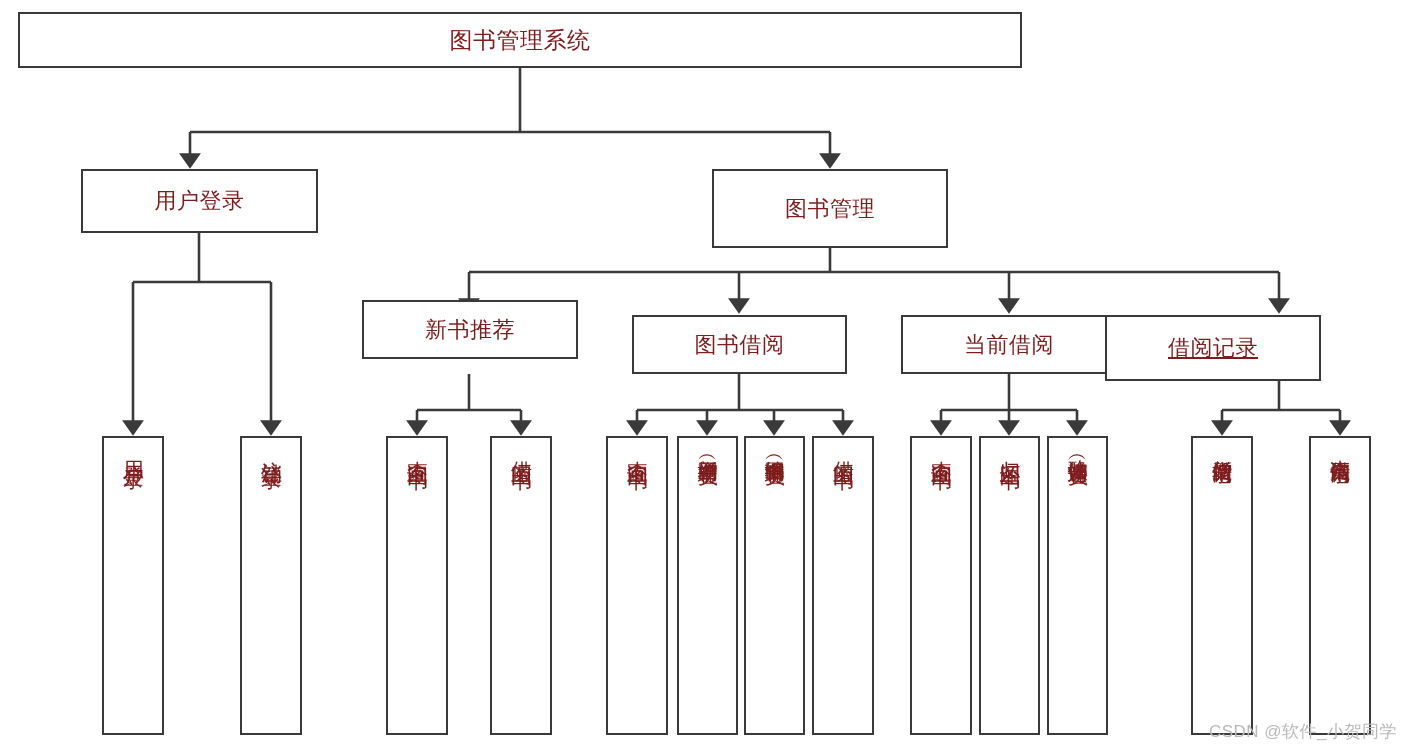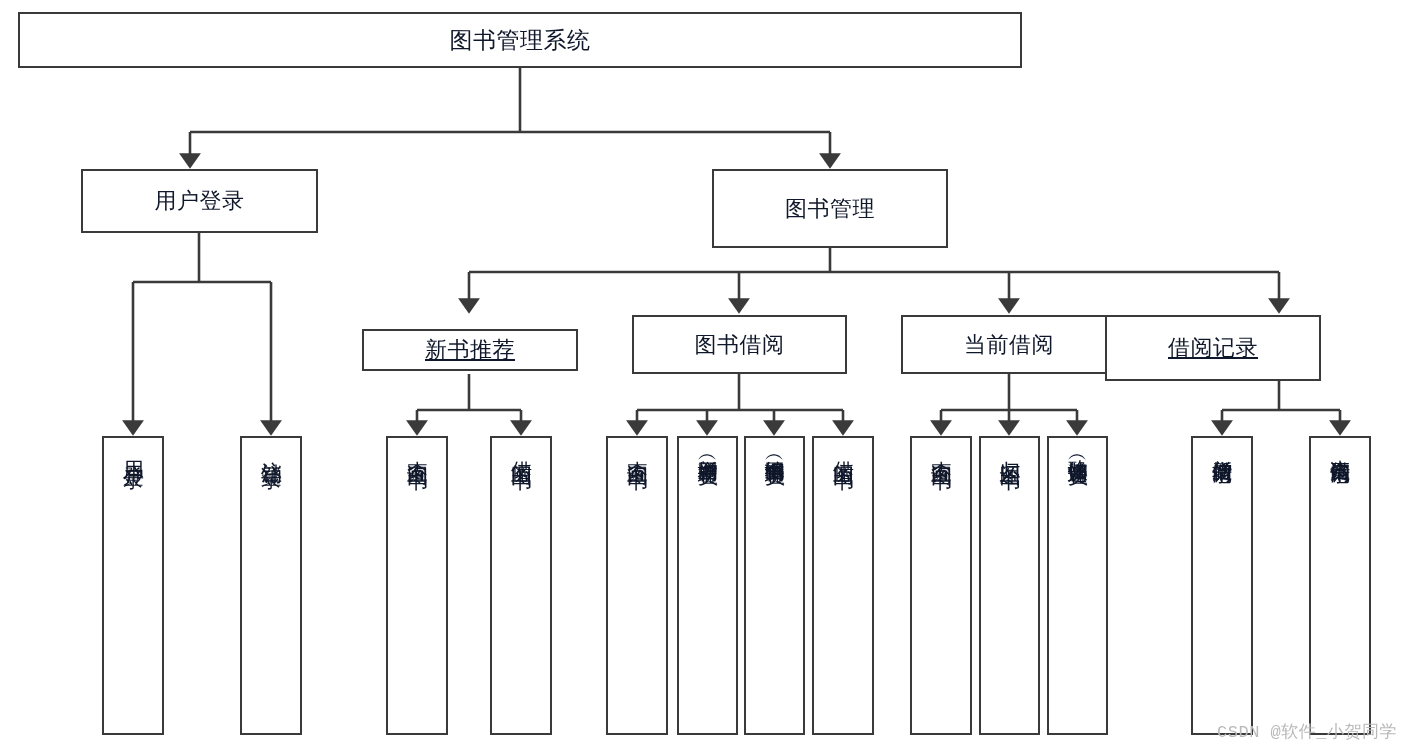--- a/index.html
+++ b/index.html
@@ -27,21 +27,21 @@
     pointer-events: none;
   }
   .node {
     position: absolute;
     box-sizing: border-box;
     background: #ffffff;
     border: 2.5px solid #3a3a3a;
     display: flex;
     align-items: center;
     justify-content: center;
-    color: #0f172a;
+    color: #7f1d1d;
     z-index: 2;
   }
   .node .label {
     display: block;
     text-align: center;
     letter-spacing: 0.5px;
   }
   
   .node.horiz .label {
     writing-mode: horizontal-tb;
@@ -71,21 +71,21 @@
   }
   #watermark {
     position: absolute;
     right: 8px;
     bottom: 4px;
     font-size: 17px;
     color: #b9b9b9;
     letter-spacing: 0.5px;
     z-index: 5;
     white-space: nowrap;
-    font-family: Liberation Mono, monospace;
+    font-family: Liberation Sans, sans-serif;
   }
 </style>
 </head>
 <body>
 
 <div id="canvas">
 
   <svg id="edges" viewBox="0 0 1405 747" xmlns="http://www.w3.org/2000/svg">
     <defs>
       <marker id="arrow" markerWidth="9" markerHeight="9" refX="2.6" refY="4.2" orient="auto" markerUnits="strokeWidth">
@@ -143,21 +143,21 @@
     <span class="label">图书管理系统</span>
   </div>
 
   <div class="node horiz" style="left:81px; top:169px; width:237px; height:64px;">
     <span class="label">用户登录</span>
   </div>
   <div class="node horiz" style="left:712px; top:169px; width:236px; height:79px;">
     <span class="label">图书管理</span>
   </div>
 
-  <div class="node horiz" style="left:362px; top:329px; width:216px; height:42px;text-decoration:underline;">
+  <div class="node horiz" style="left:362px; top:300px; width:216px; height:59px;">
     <span class="label">新书推荐</span>
   </div>
   <div class="node horiz" style="left:901px; top:315px; width:216px; height:59px;">
     <span class="label">当前借阅</span>
   </div>
   <div class="node horiz" style="left:632px; top:315px; width:215px; height:59px;">
     <span class="label">图书借阅</span>
   </div>
   <div class="node horiz" style="left:1105px; top:315px; width:216px; height:66px;text-decoration:underline;">
     <span class="label">借阅记录</span>

